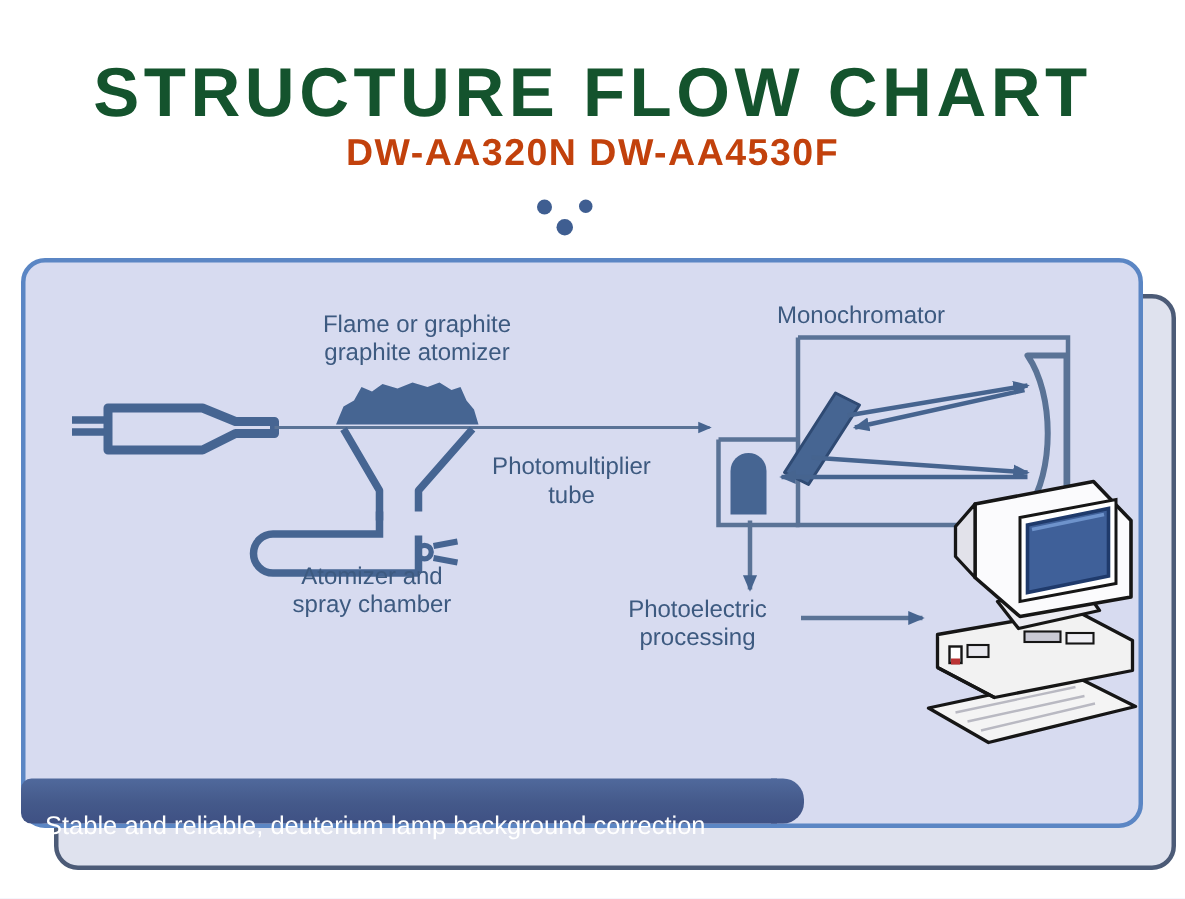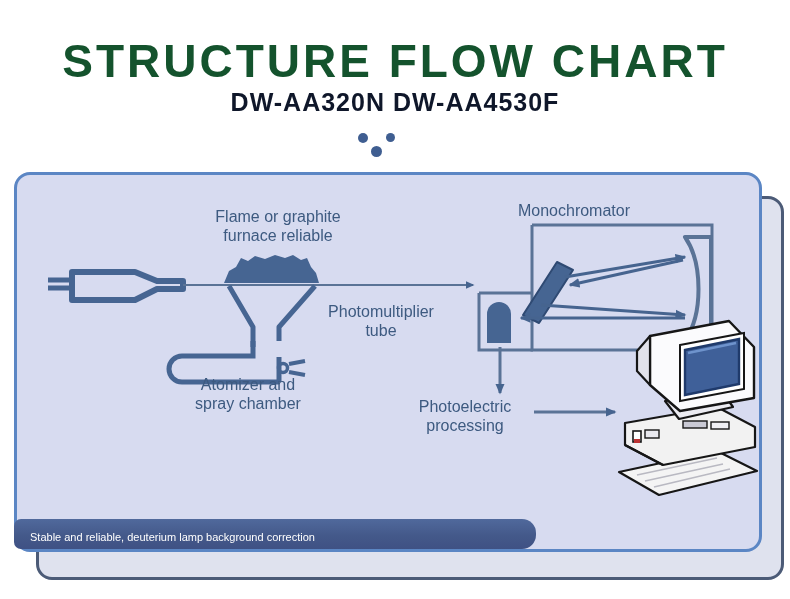--- a/index.html
+++ b/index.html
@@ -35,21 +35,21 @@
     white-space: nowrap;
   }
   #page-subtitle {
     position: absolute;
     left: 0; top: 88px;
     width: 790px;
     text-align: center;
     font-size: 25px;
     font-weight: bold;
     letter-spacing: 1px;
-    color: #0f172a;
+    color: #c2410c;
     white-space: nowrap;
   }
   #dot-group {
     position: absolute;
     left: 355px; top: 133px;
     width: 80px; height: 28px;
   }
   .deco-dot {
     position: absolute;
     border-radius: 50%;
@@ -115,23 +115,23 @@
   #ribbon::after {
     content: "";
     position: absolute;
     right: -18px; top: 0;
     width: 22px; height: 30px;
     background: linear-gradient(to bottom, #50699c 0%, #44598a 55%, #3f5184 100%);
     border-radius: 0 14px 14px 0;
   }
   #ribbon-text {
     position: absolute;
-    left: 16px; top: 12px;
+    left: 16px; top: 22px;
     color: #ffffff;
-    font-size: 11px;
+    font-size: 17px;
     white-space: nowrap;
     font-family: "Liberation Sans", sans-serif;
   }
   .svgfull { position: absolute; left: 0; top: 0; }
 </style>
 </head>
 <body>
 
 <div id="header">
   <div id="page-title">STRUCTURE FLOW CHART</div>
@@ -237,21 +237,21 @@
 
         <path d="M663,170 L727,158 L727,214 L663,226 Z" fill="#ffffff" stroke="#161616" stroke-width="2"></path>
 
         <path d="M668,175 L722,164 L722,209 L668,220 Z" fill="#3f6099" stroke="#1f3a6b" stroke-width="2.4"></path>
         <path d="M671,178 L719,168" stroke="#6e93cc" stroke-width="2.4" fill="none"></path>
       </g>
     </svg>
 
 
     <div class="dlabel" id="label-flame-atomizer">Flame or graphite
-furnace reliable</div>
+graphite atomizer</div>
 
     <div class="dlabel" id="label-atomizer-chamber">Atomizer and
 spray chamber</div>
 
     <div class="dlabel" id="label-photomultiplier">Photomultiplier
 tube</div>
 
     <div class="dlabel" id="label-monochromator">Monochromator</div>
 
     <div class="dlabel" id="label-photoelectric">Photoelectric

